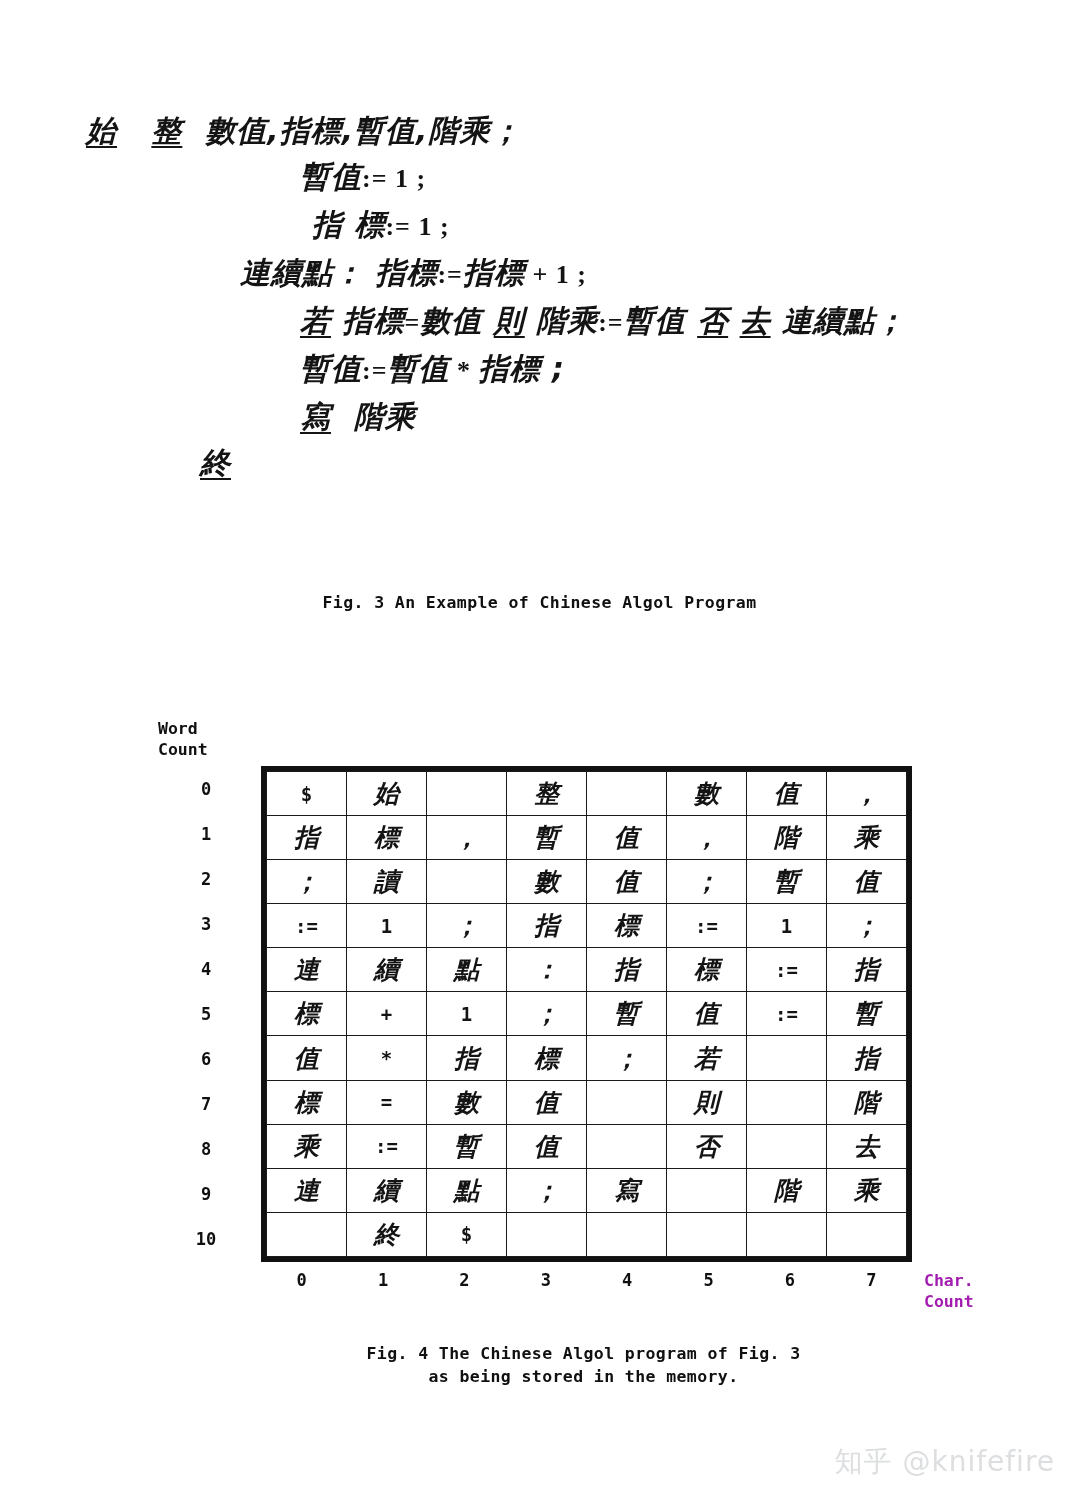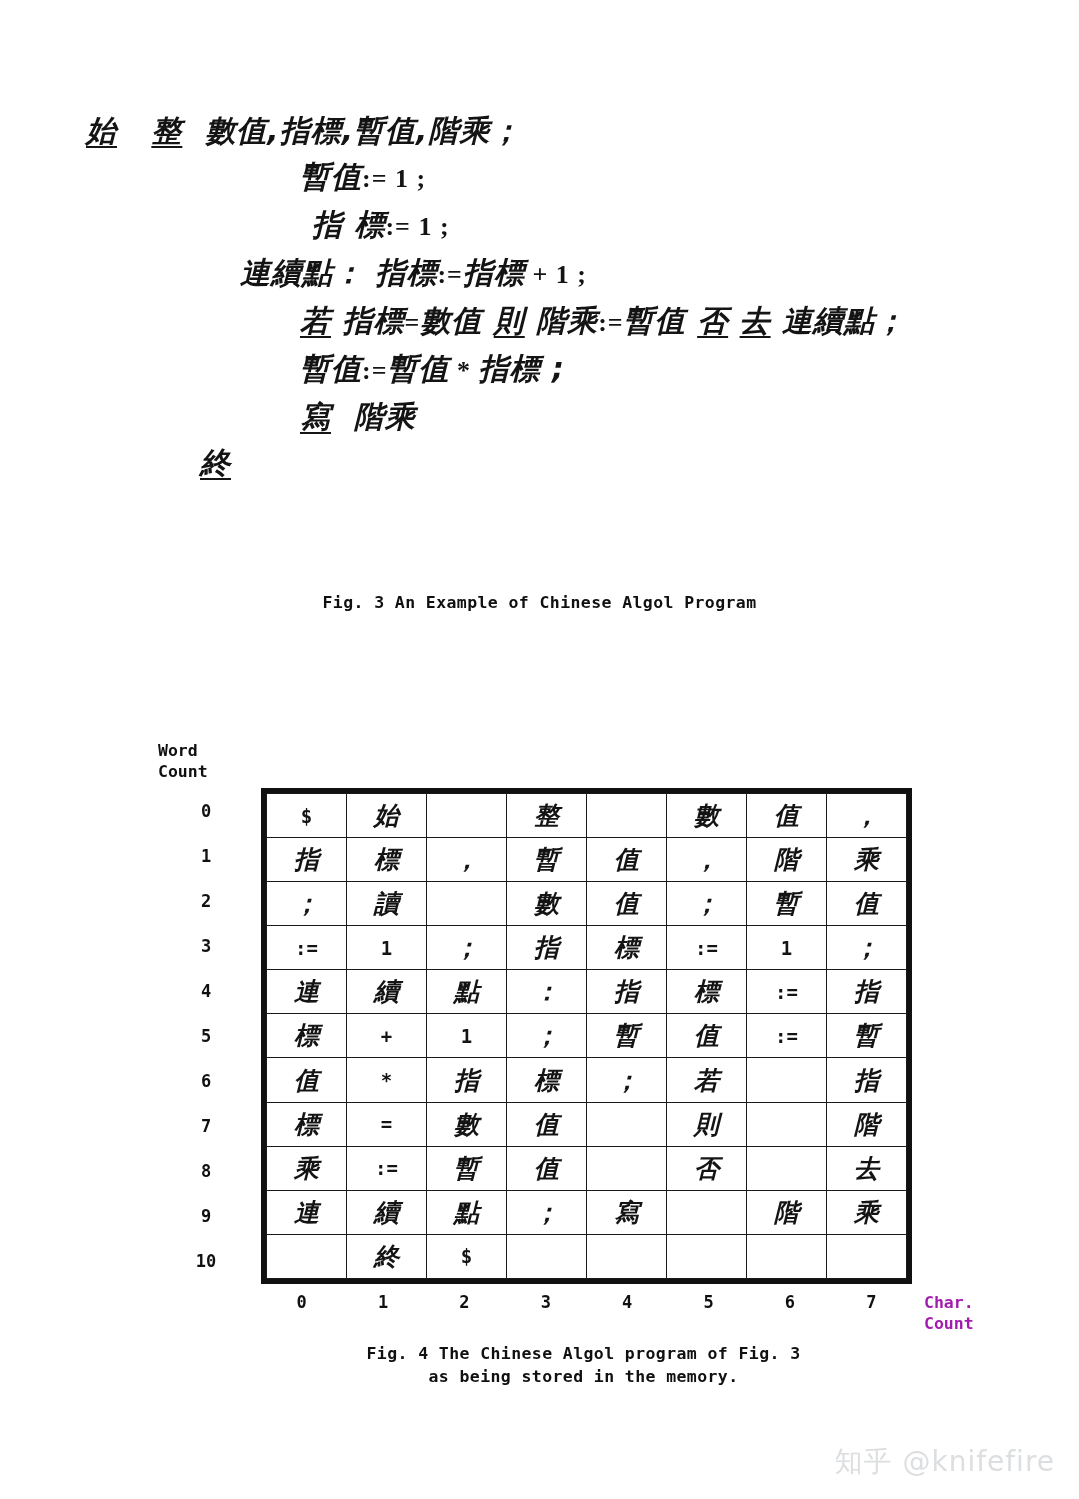--- a/index.html
+++ b/index.html
@@ -59,21 +59,21 @@
     line-height: 23px;
   }
   #fig3-caption { top: 591px; }
   #fig4-caption { top: 1342px; margin-left: 44px; }
   #fig4-caption .cap-l2 { display: block; }
 
   
   #fig4-block {
     position: absolute;
     left: 0;
-    top: 740px;
+    top: 718px;
     width: 884px;
     height: 620px;
   }
   #word-count-label {
     position: absolute;
     left: 158px;
     top: 0px;
     font-family: "DejaVu Sans Mono", monospace;
     font-size: 16.5px;
     font-weight: 700;

